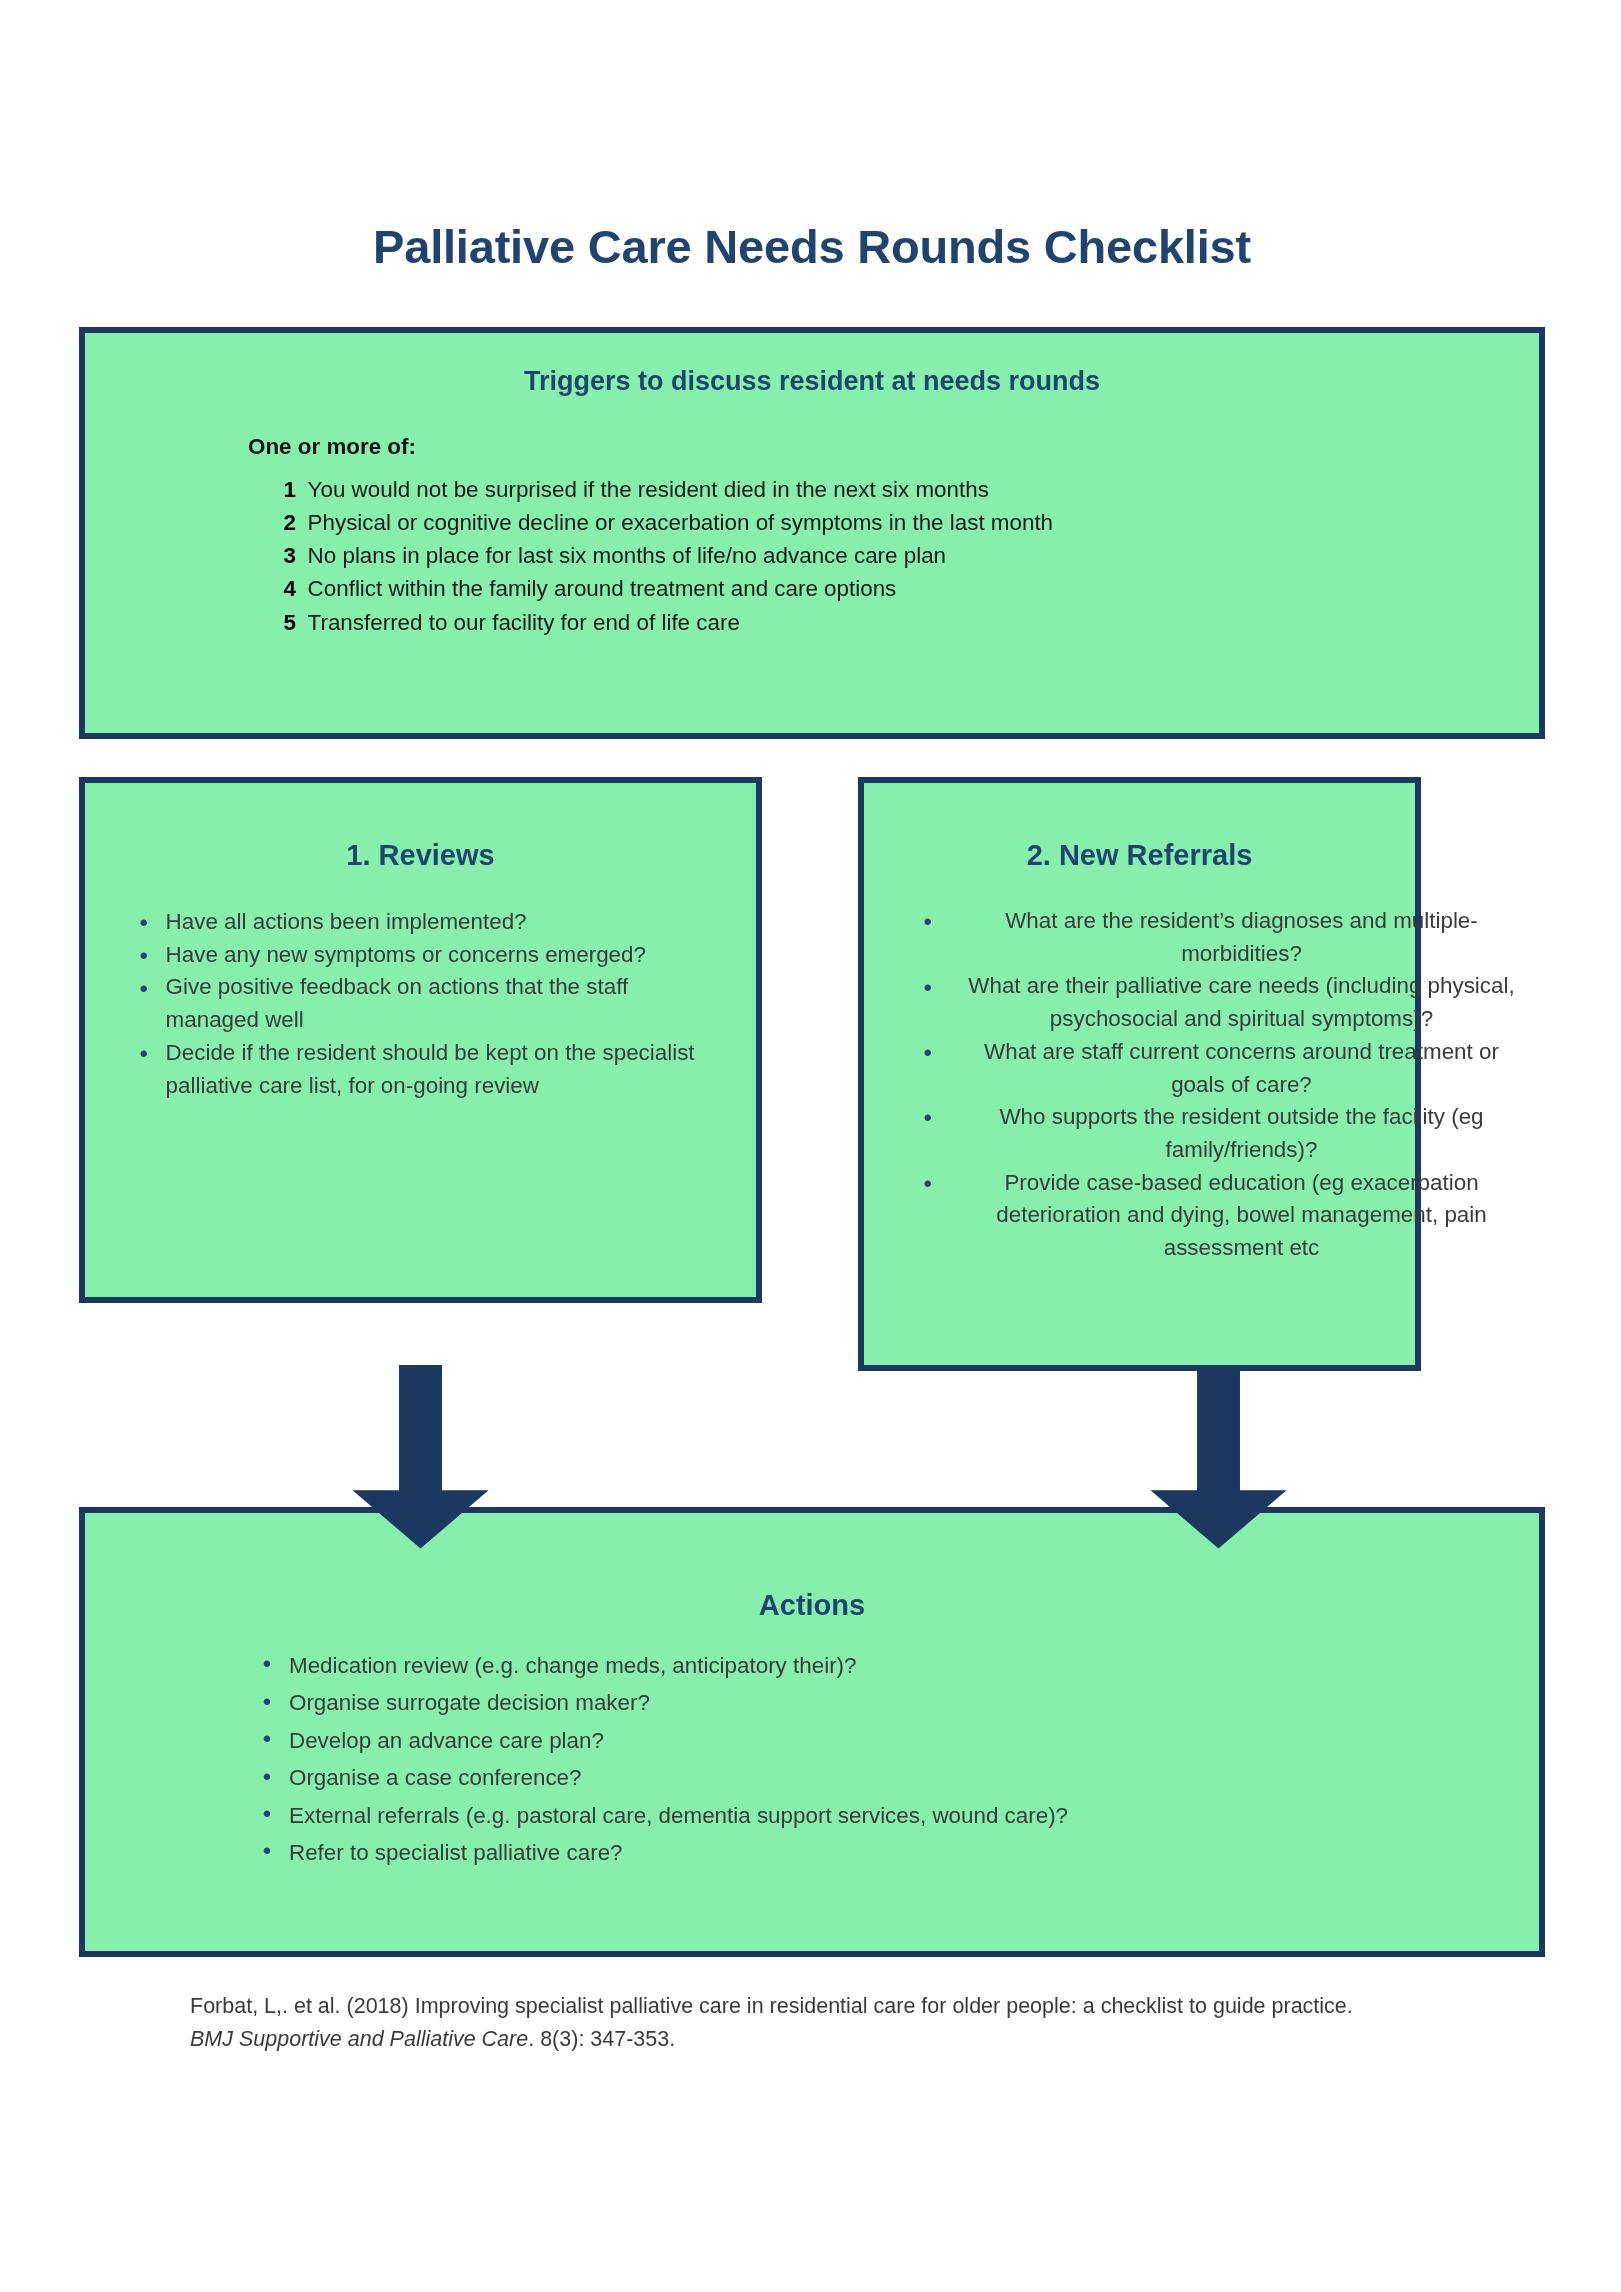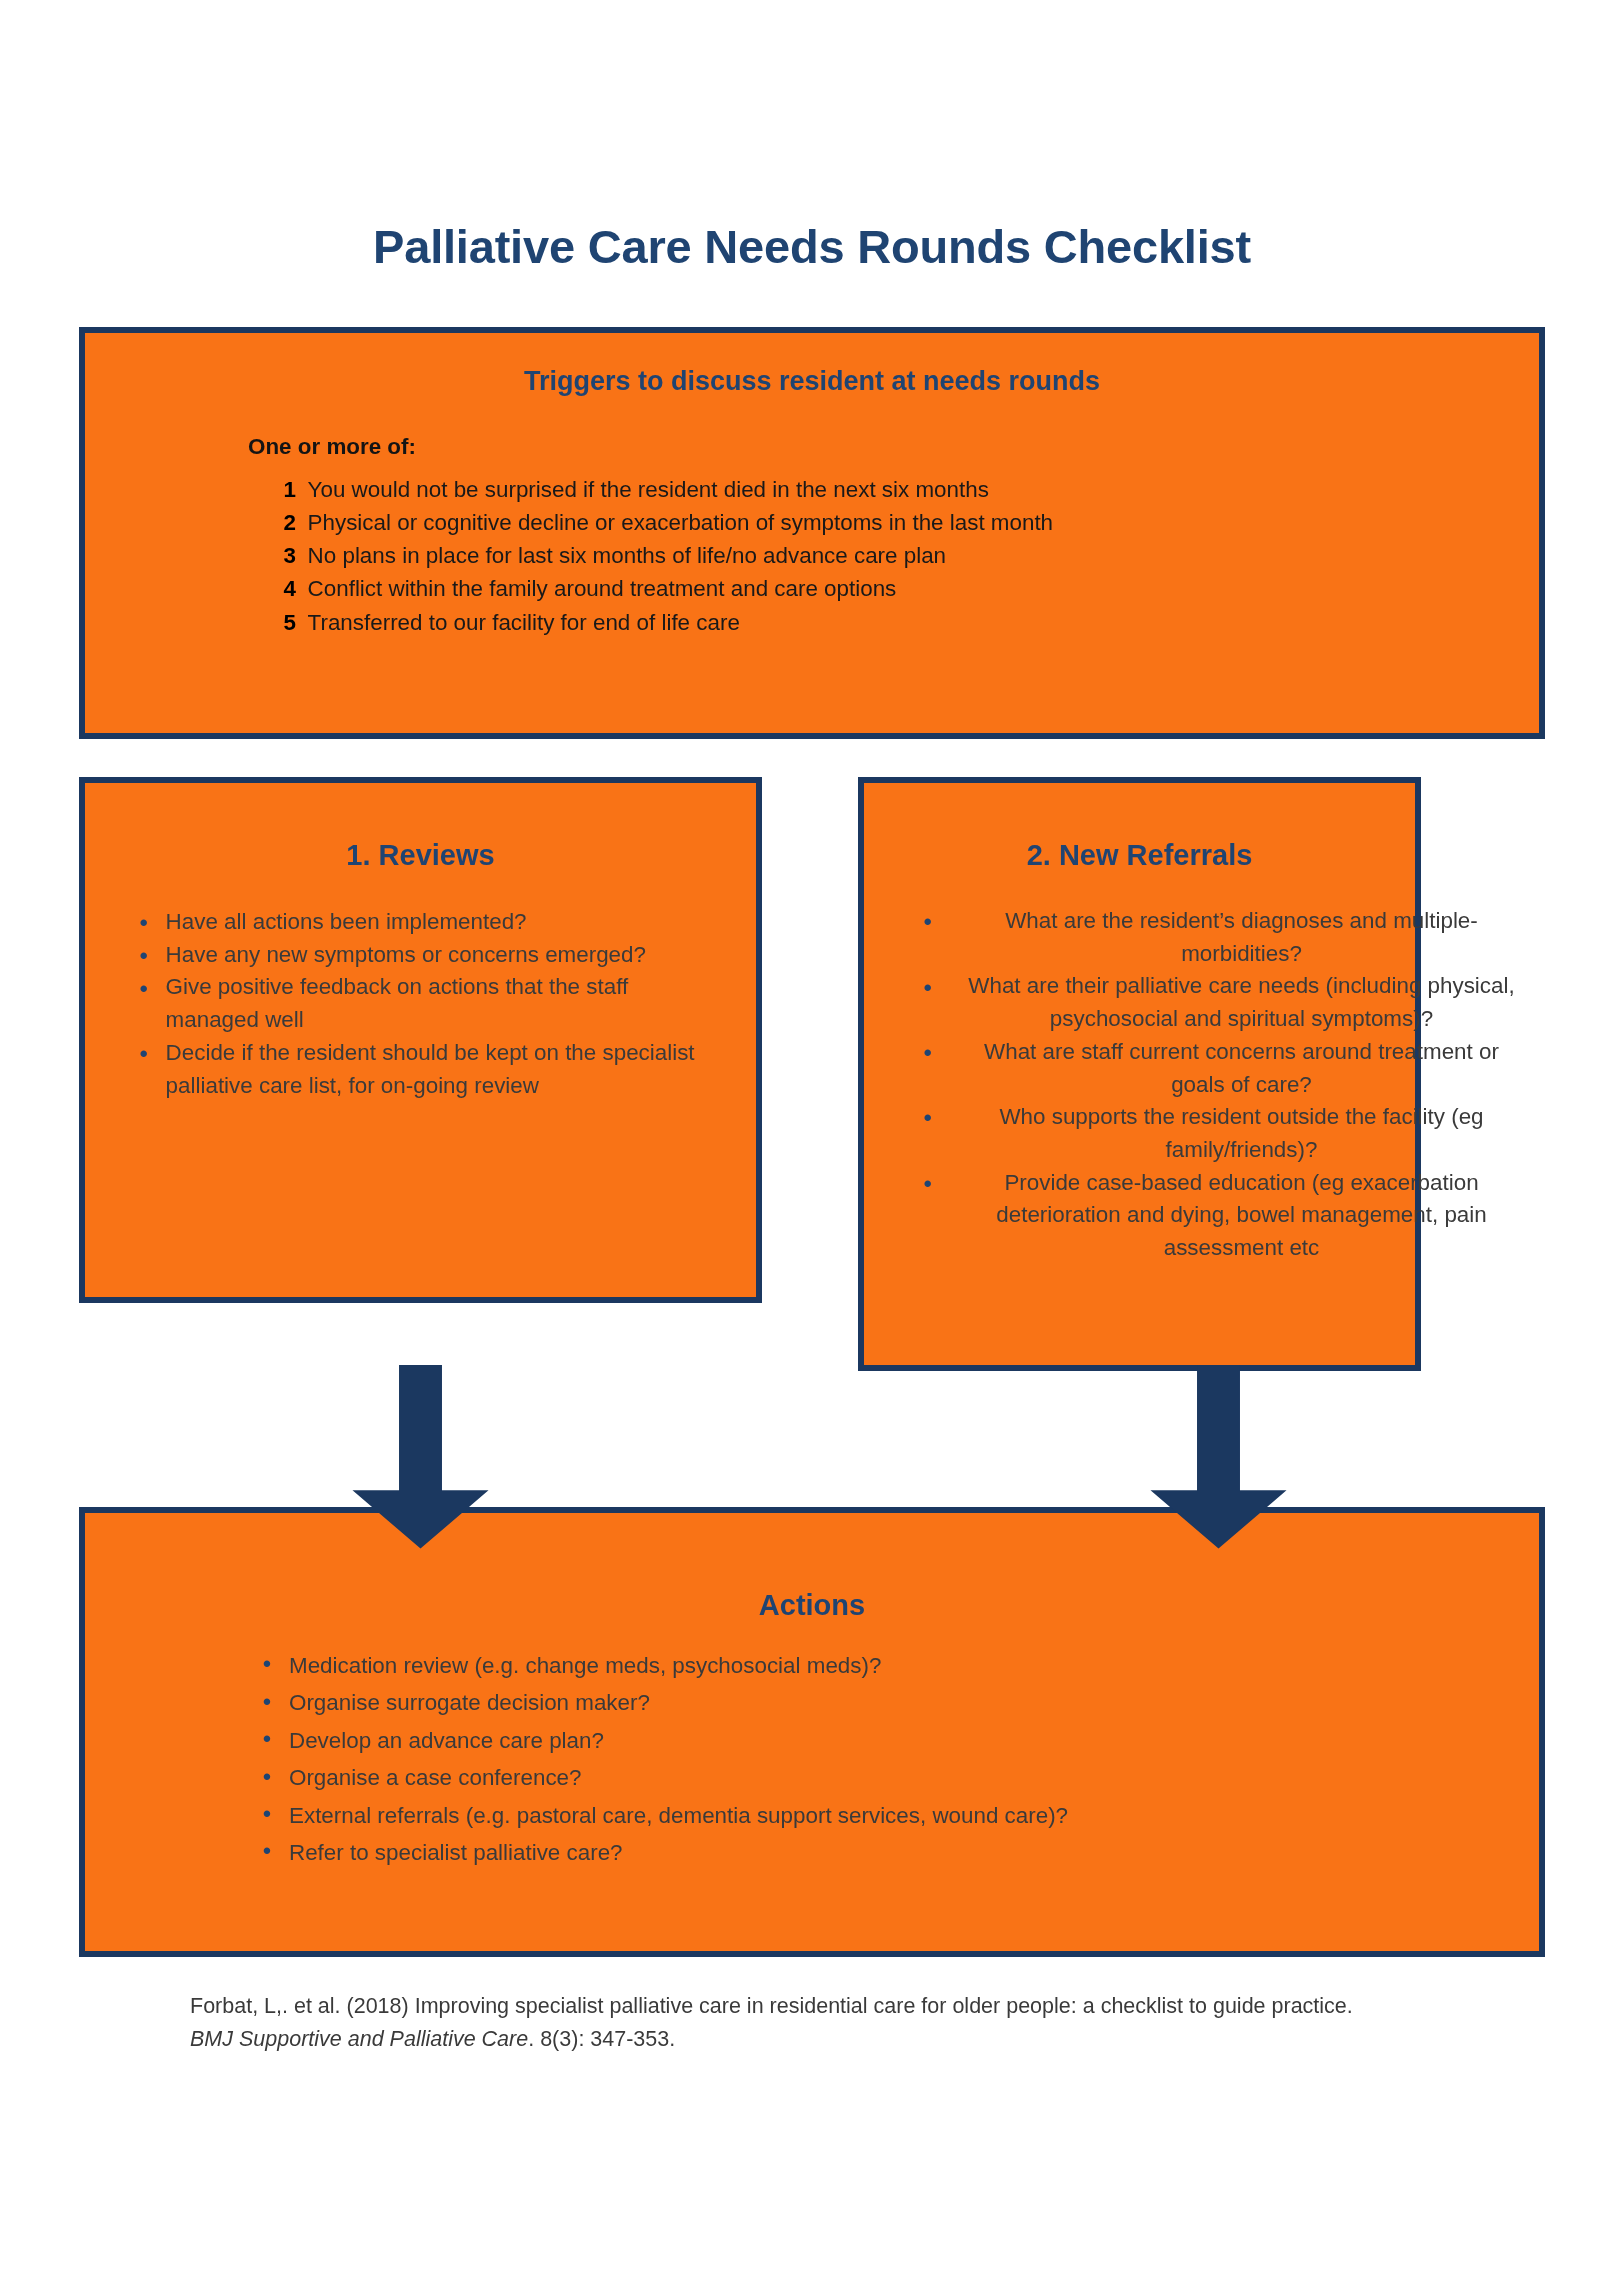--- a/index.html
+++ b/index.html
@@ -34,21 +34,21 @@
     font-weight: bold;
     color: #1F4472;
     letter-spacing: -0.2px;
     line-height: 1.05;
   }
 
   
   .box {
     position: absolute;
     border: 6.3px solid #1B3860;
-    background: #f97316;
+    background: #86efac;
     box-sizing: border-box;
   }
 
   .box-heading {
     text-align: center;
     font-weight: bold;
     color: #1F4472;
   }
 
   
@@ -263,21 +263,21 @@
       <li>What are their palliative care needs (including physical, psychosocial and spiritual symptoms)?</li>
       <li>What are staff current concerns around treatment or goals of care?</li>
       <li>Who supports the resident outside the facility (eg family/friends)?</li>
       <li>Provide case-based education (eg exacerbation deterioration and dying, bowel management, pain assessment etc</li>
     </ul>
   </div>
 
   <div class="box" id="actions-box">
     <div class="box-heading" id="actions-heading">Actions</div>
     <ul id="actions-list">
-      <li>Medication review (e.g. change meds, psychosocial meds)?</li>
+      <li>Medication review (e.g. change meds, anticipatory their)?</li>
       <li>Organise surrogate decision maker?</li>
       <li>Develop an advance care plan?</li>
       <li>Organise a case conference?</li>
       <li>External referrals (e.g. pastoral care, dementia support services, wound care)?</li>
       <li>Refer to specialist palliative care?</li>
     </ul>
   </div>
 
   <svg class="arrow" id="arrow-left" viewBox="0 0 200 210">
     <polygon points="76,0 124,0 124,140 176,140 100,205 24,140 76,140" fill="#1B3860"></polygon>

